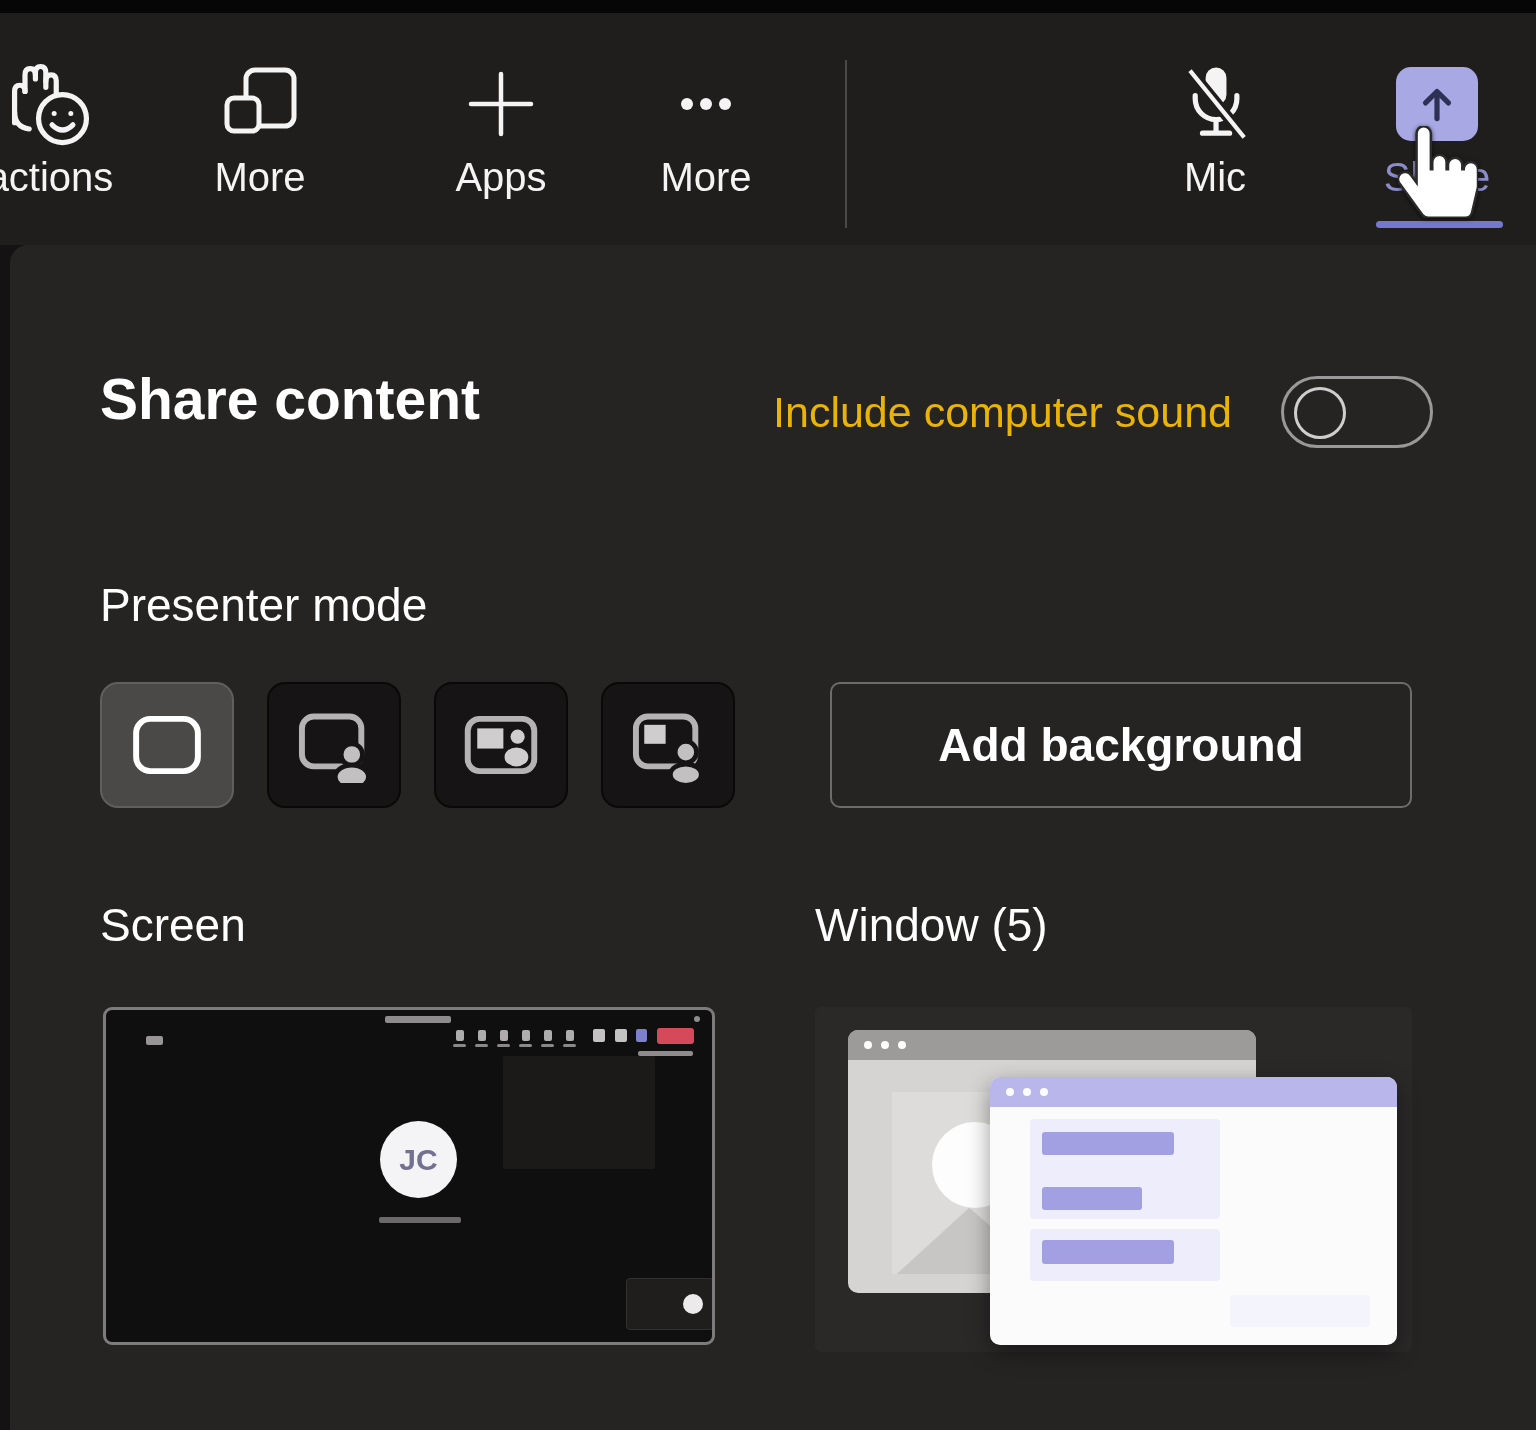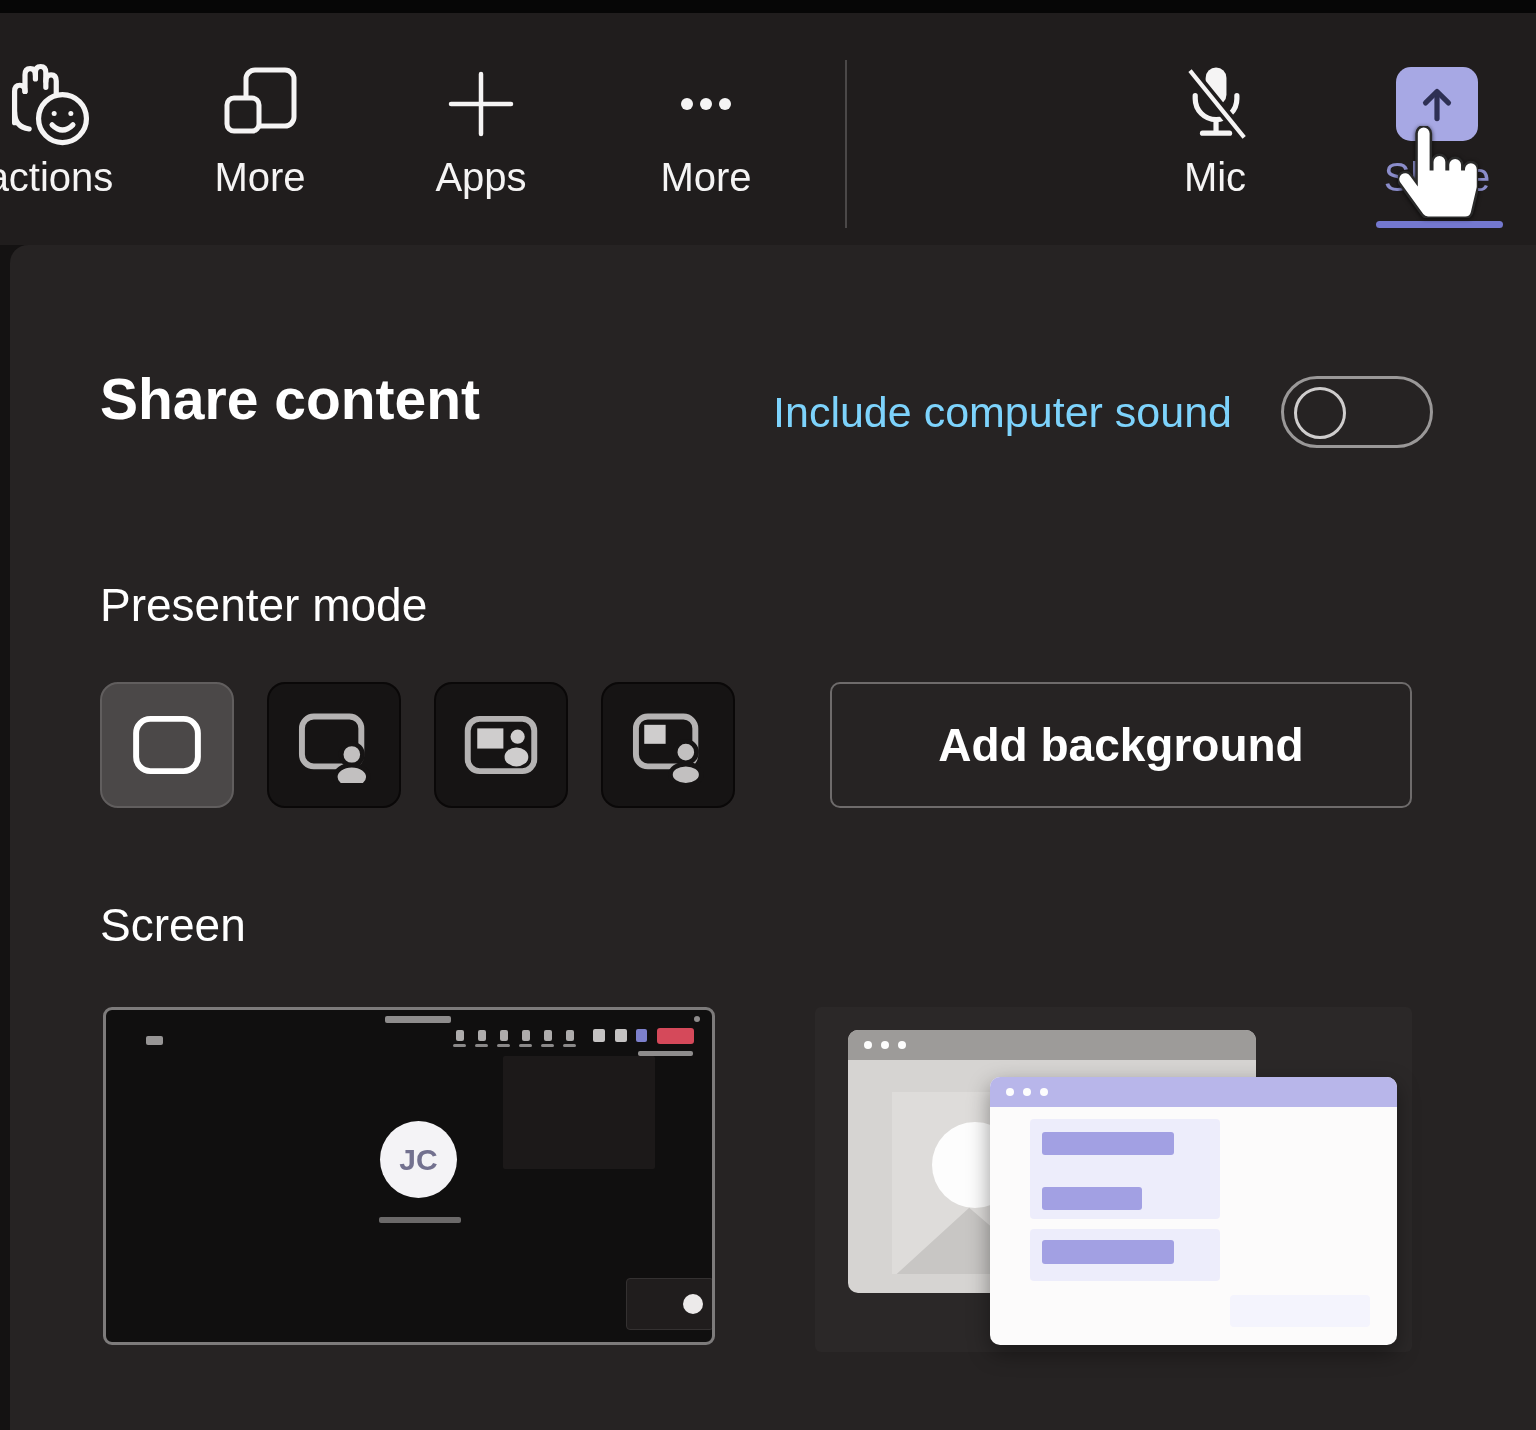--- a/index.html
+++ b/index.html
@@ -18,21 +18,21 @@
              display:flex;align-items:center;justify-content:center;}
   .share-label{color:#8b8dcb;}
   .share-underline{position:absolute;left:1376px;top:208px;width:127px;height:7px;
                    border-radius:4px;background:#7478cf;}
   .cursor{position:absolute;left:1398px;top:126px;z-index:60;pointer-events:none;
           filter:drop-shadow(0 1px 2px rgba(0,0,0,.7));}
   
   .panel{position:absolute;left:10px;top:245px;width:1526px;height:1185px;
          background:#262323;border-top-left-radius:18px;}
   .h1{position:absolute;left:100px;top:366px;font-size:57px;font-weight:700;color:#ffffff;}
-  .sound-label{position:absolute;right:304px;top:388px;font-size:43px;color:#7dd3fc;}
+  .sound-label{position:absolute;right:304px;top:388px;font-size:43px;color:#eab308;}
   .toggle{position:absolute;left:1281px;top:376px;width:152px;height:72px;border-radius:38px;
           border:3px solid #9a9898;box-sizing:border-box;}
   .toggle-knob{position:absolute;left:10px;top:8px;width:46px;height:46px;border-radius:50%;
                border:3px solid #cfcdcd;}
   .h2{position:absolute;font-size:46px;font-weight:400;color:#ffffff;}
   .mode-btn{position:absolute;top:682px;width:134px;height:126px;border-radius:18px;
             box-sizing:border-box;background:#161414;border:2px solid #0a0808;
             display:flex;align-items:center;justify-content:center;cursor:pointer;}
   .mode-btn.selected{background:#4b4848;border-color:#615e5e;}
   .add-bg-btn{position:absolute;left:830px;top:682px;width:582px;height:126px;border-radius:10px;
@@ -99,21 +99,21 @@
     <div class="tb-item" style="left:175px">
       <div class="tb-iconwrap">
         <svg width="96" height="96" viewBox="0 0 96 96" fill="none" stroke="#f5f4f4" stroke-width="5">
           <rect x="34" y="14" width="48" height="56" rx="9"></rect>
           <rect x="15" y="42" width="32" height="33" rx="7" fill="#201d1d"></rect>
         </svg>
       </div>
       <div class="tb-label">More</div>
     </div>
 
-    <div class="tb-item" style="left:396px">
+    <div class="tb-item" style="left:416px">
       <div class="tb-iconwrap">
         <svg width="96" height="96" viewBox="0 0 96 96" stroke="#f5f4f4" stroke-width="4.5" stroke-linecap="round">
           <line x1="48" y1="18" x2="48" y2="78"></line>
             <line x1="18" y1="48" x2="78" y2="48"></line>
         </svg>
       </div>
       <div class="tb-label">Apps</div>
     </div>
 
     <div class="tb-item" style="left:621px">
@@ -203,20 +203,21 @@
       <circle cx="51" cy="38" r="9" fill="#c2c0c0" stroke="#161414" stroke-width="4"></circle>
       <ellipse cx="51" cy="57" rx="13" ry="9" fill="#c2c0c0" stroke="#161414" stroke-width="4"></ellipse>
     </svg>
   </div>
 
   <div class="add-bg-btn">
     <span>Add background</span>
   </div>
 
   <div class="h2" style="left:100px;top:898px">Screen</div>
+  <div class="h2" style="left:815px;top:898px">Window (5)</div>
 
   <div class="screen-thumb">
     <div class="st" style="left:279px;top:6px;width:66px;height:7px;background:#8e8c8c"></div>
     <div class="st" style="left:588px;top:6px;width:6px;height:6px;border-radius:50%;background:#8e8c8c"></div>
     <div class="st" style="left:40px;top:26px;width:17px;height:9px;background:#979595"></div>
     <div class="st" style="left:350px;top:20px;width:8px;height:11px;background:#aeacac"></div>
     <div class="st" style="left:372px;top:20px;width:8px;height:11px;background:#aeacac"></div>
     <div class="st" style="left:394px;top:20px;width:8px;height:11px;background:#aeacac"></div>
     <div class="st" style="left:416px;top:20px;width:8px;height:11px;background:#aeacac"></div>
     <div class="st" style="left:438px;top:20px;width:8px;height:11px;background:#aeacac"></div>

